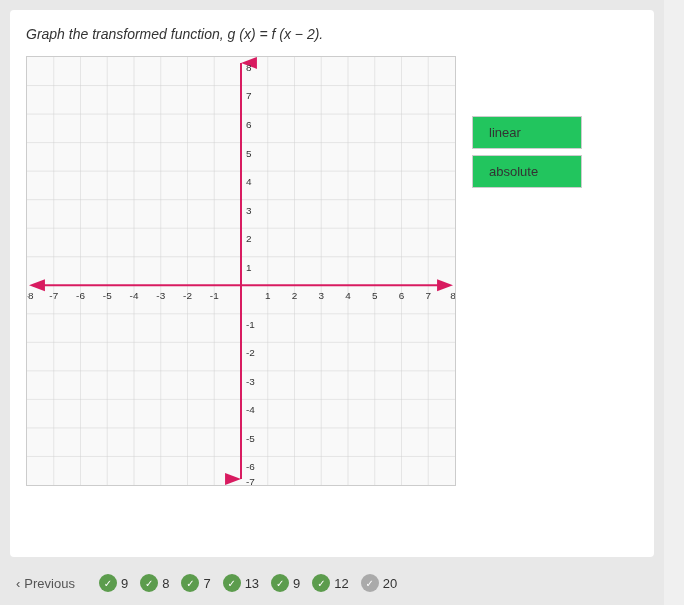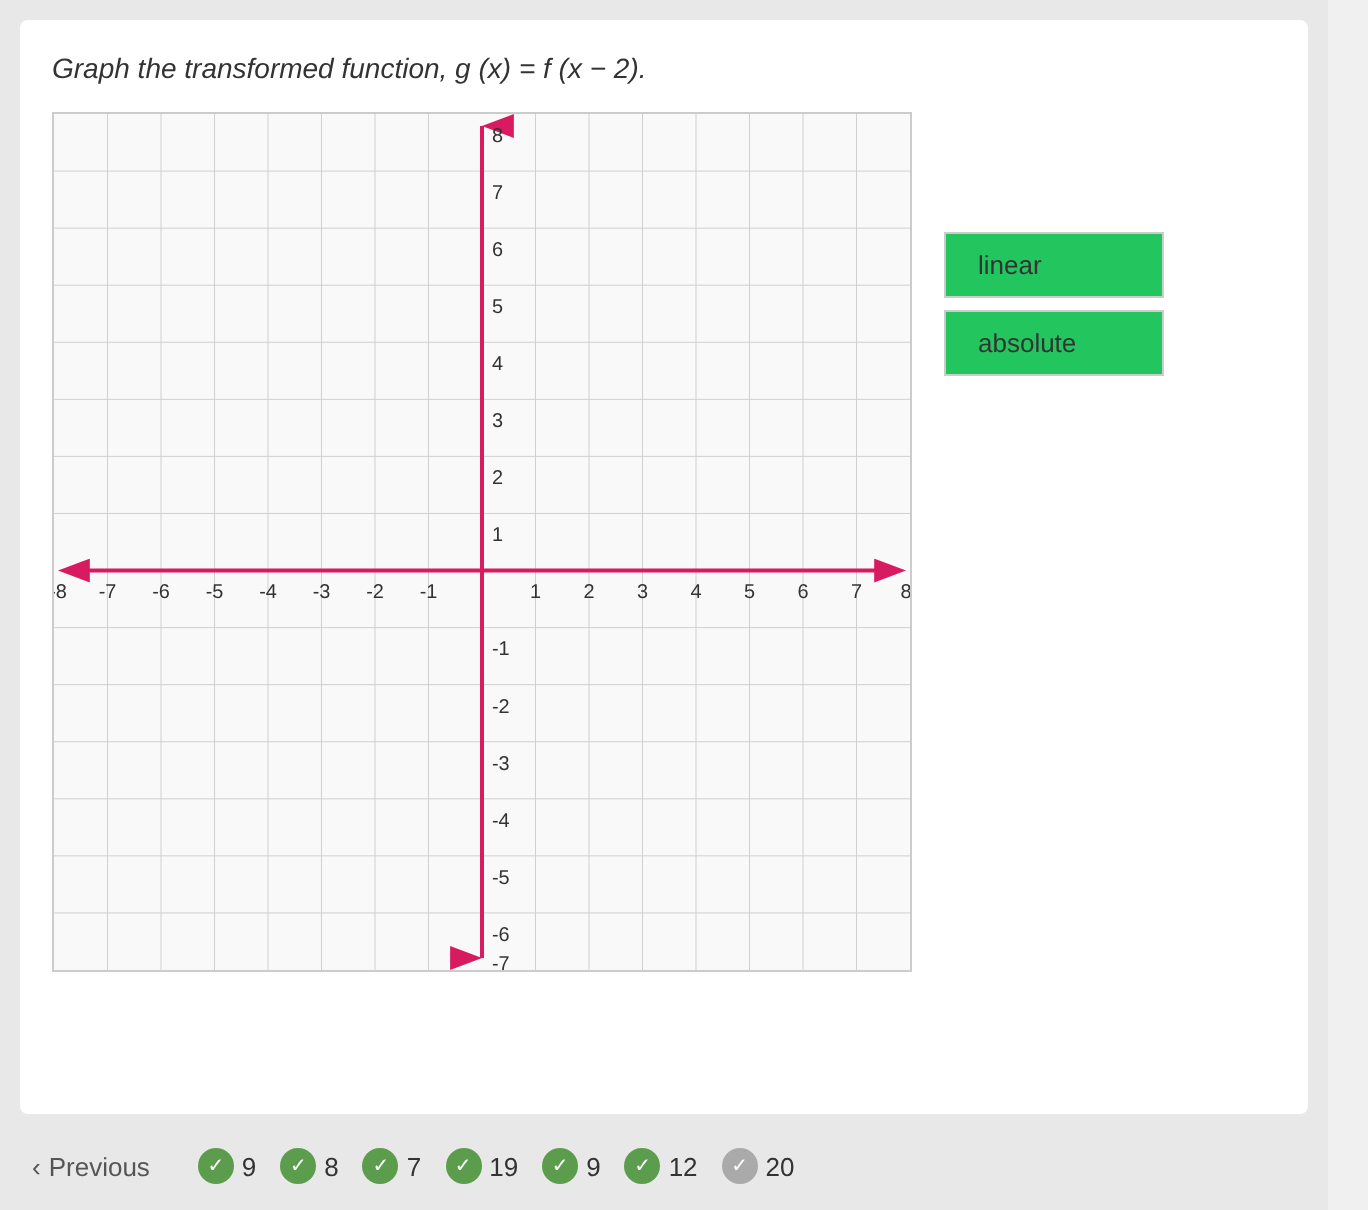--- a/index.html
+++ b/index.html
@@ -241,21 +241,21 @@
       <div class="nav-item">
         <span class="check-icon">✓</span>
         <span>8</span>
       </div>
       <div class="nav-item">
         <span class="check-icon">✓</span>
         <span>7</span>
       </div>
       <div class="nav-item">
         <span class="check-icon">✓</span>
-        <span>19</span>
+        <span>13</span>
       </div>
       <div class="nav-item">
         <span class="check-icon">✓</span>
         <span>9</span>
       </div>
       <div class="nav-item">
         <span class="check-icon">✓</span>
         <span>12</span>
       </div>
       <div class="nav-item">

